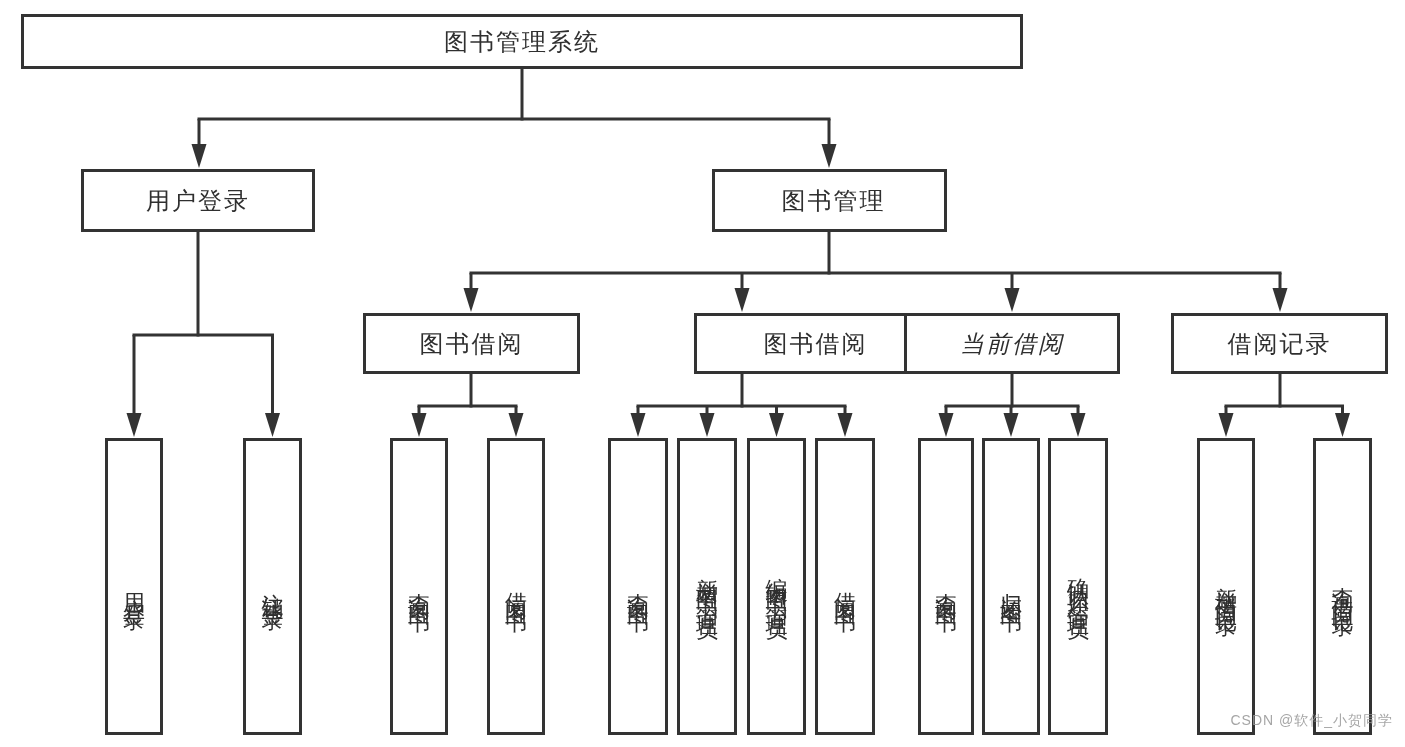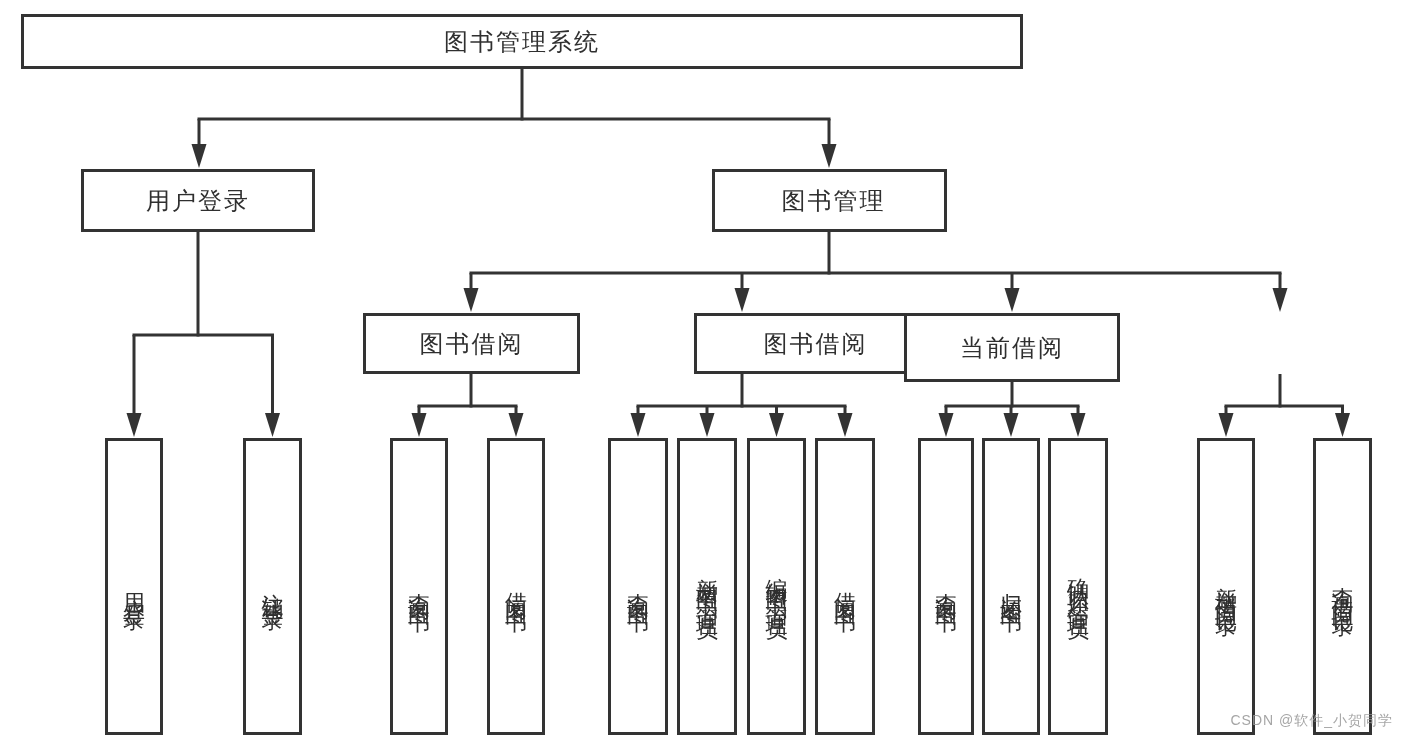--- a/index.html
+++ b/index.html
@@ -133,22 +133,25 @@
   <div class="node hnode" style="left:712px; top:169px; width:235px; height:63px;padding-left:8px;">
     <span class="label">图书管理</span>
   </div>
 
   <div class="node hnode" style="left:363px; top:313px; width:217px; height:61px;">
     <span class="label">图书借阅</span>
   </div>
   <div class="node hnode" style="left:646px; top:313px; width:243px; height:61px;margin-left:48px;">
     <span class="label">图书借阅</span>
   </div>
-  <div class="node hnode" style="left:904px; top:313px; width:216px; height:69px;">
+  <div class="node hnode" style="left:904px; top:313px; width:216px; height:61px;font-style:italic;">
     <span class="label">当前借阅</span>
+  </div>
+  <div class="node hnode" style="left:1171px; top:313px; width:217px; height:61px;">
+    <span class="label">借阅记录</span>
   </div>
 
   <div class="node vnode" style="left:105px; width:58px;">
     <span class="label">用户登录</span>
   </div>
   <div class="node vnode" style="left:243px; width:59px;">
     <span class="label">注销登录</span>
   </div>
 
   <div class="node vnode" style="left:390px; width:58px;">

